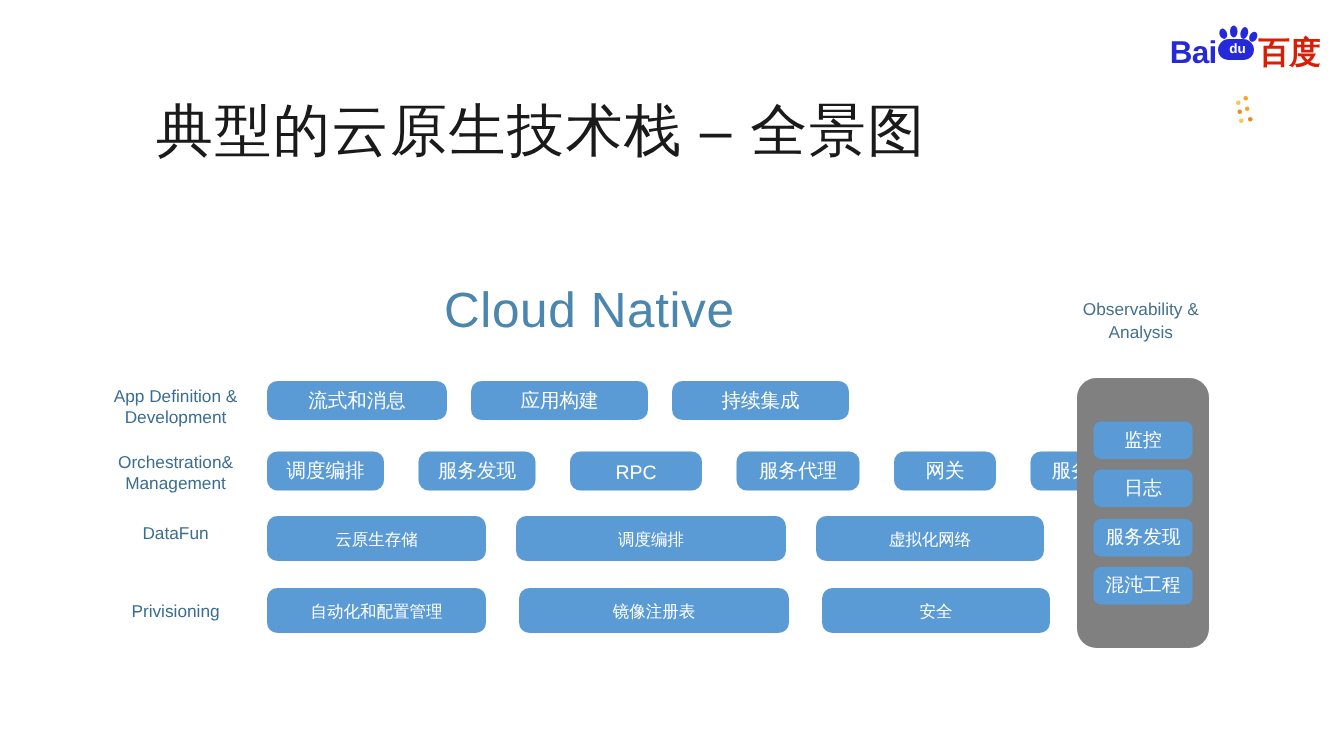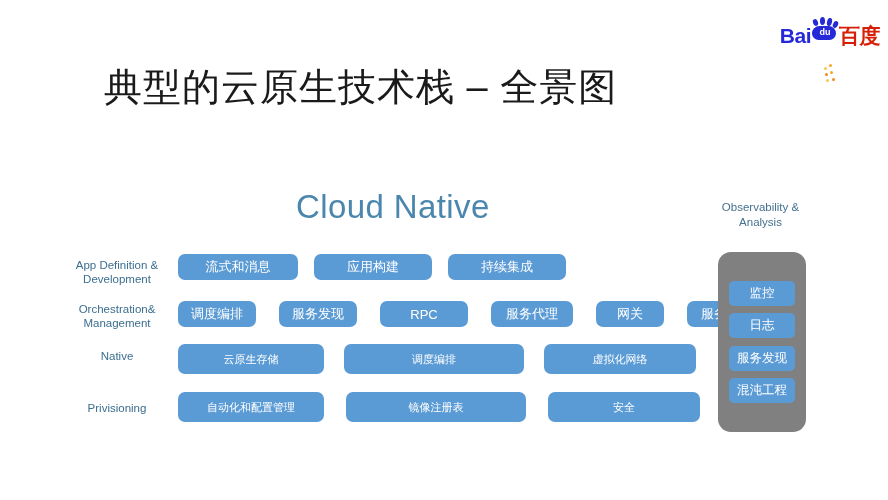--- a/index.html
+++ b/index.html
@@ -261,21 +261,21 @@
 
   <div class="row-label" style="top:88px;">
     <div>App Definition &amp;</div>
     <div>Development</div>
   </div>
   <div class="row-label" style="top:132px;">
     <div>Orchestration&amp;</div>
     <div>Management</div>
   </div>
   <div class="row-label" style="top:179px;">
-    <div>Native</div>
+    <div>DataFun</div>
   </div>
   <div class="row-label" style="top:231px;">
     <div>Privisioning</div>
   </div>
 
   <div class="grid-row" style="top:84px; gap:16px;">
     <div class="tile" style="width:120px;">流式和消息</div>
     <div class="tile" style="width:118px;">应用构建</div>
     <div class="tile" style="width:118px;">持续集成</div>
   </div>

